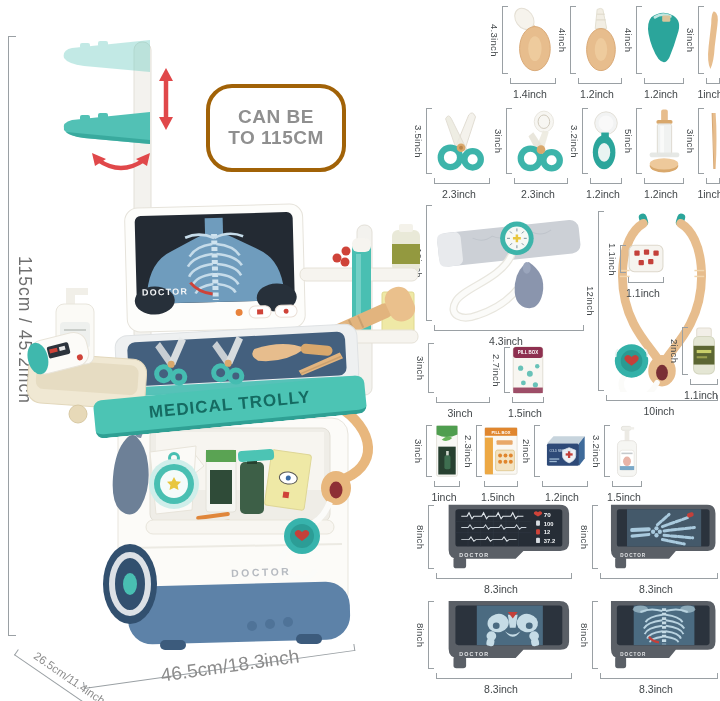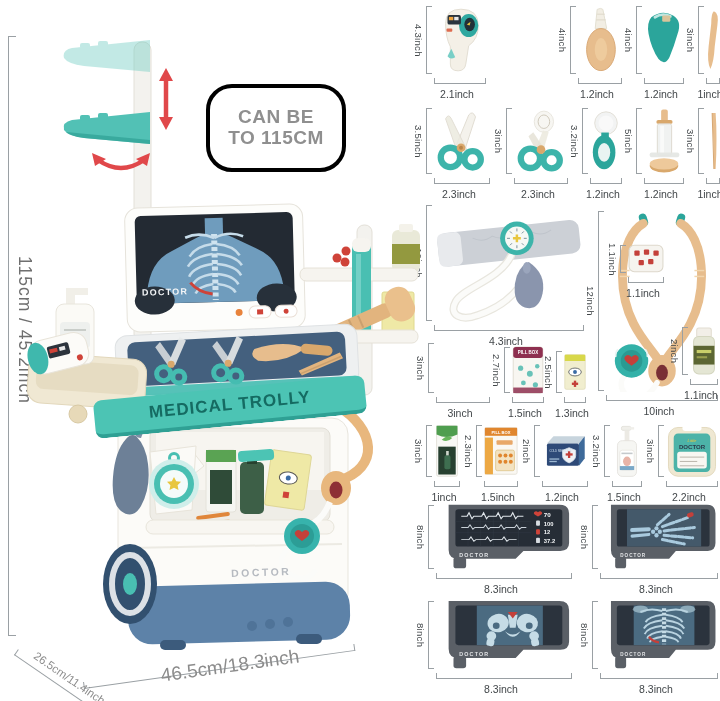--- a/index.html
+++ b/index.html
@@ -24,21 +24,21 @@
   .dimv-label{position:absolute;left:13px;top:150px;height:360px;width:22px;writing-mode:vertical-rl;
         display:flex;align-items:center;justify-content:center;font-size:17.5px;color:#6f6f6f;letter-spacing:1px;}
   .dimw{position:absolute;left:84px;top:682px;width:272px;height:6px;
         border:1.6px solid #9aa0a4;border-top:none;transform:rotate(-8deg);transform-origin:left bottom;}
   .dimw-label{position:absolute;left:118px;top:655px;width:224px;text-align:center;font-size:19px;
         color:#8c8c8c;transform:rotate(-8deg);}
   .dimd{position:absolute;left:14px;top:648px;width:98px;height:6px;
         border:1.5px solid #9aa0a4;border-top:none;transform:rotate(34.5deg);transform-origin:left bottom;}
   .dimd-label{position:absolute;left:24px;top:641px;width:110px;text-align:center;font-size:11.5px;
         color:#8c8c8c;transform:rotate(34.5deg);transform-origin:left center;}
-  .bubble{position:absolute;left:206px;top:84px;width:132px;height:80px;border:4px solid #000000;
+  .bubble{position:absolute;left:206px;top:84px;width:132px;height:80px;border:4px solid #a16207;
         border-radius:26px;background:#fff;display:flex;flex-direction:column;align-items:center;
         justify-content:center;z-index:3;}
   .bubble span{font-size:19px;font-weight:bold;color:#8f8f8f;line-height:1.1;letter-spacing:.5px;}
   .banner{position:absolute;left:94px;top:388px;width:272px;height:34px;background:#4cc4b4;
         border-radius:8px;border-bottom:4px solid #2fa094;transform:rotate(-5.5deg);z-index:2;
         display:flex;align-items:center;justify-content:center;}
   .banner span{font-size:17px;font-weight:bold;color:#156b62;letter-spacing:1px;}
   .mon-brand{position:absolute;left:142px;top:287px;font-size:9px;font-weight:bold;color:#f2f4f6;
         letter-spacing:1.2px;transform:rotate(-1.5deg);z-index:2;}
   .cart-brand{position:absolute;left:231px;top:566px;font-size:10.5px;font-weight:bold;color:#b6bac0;
@@ -246,38 +246,35 @@
   <div class="mon-brand">DOCTOR</div>
   <div class="banner">
     <span>MEDICAL TROLLY</span>
   </div>
   <div class="cart-brand">DOCTOR</div>
   <div class="dimw"></div>
   <div class="dimw-label">46.5cm/18.3inch</div>
   <div class="dimd"></div>
   <div class="dimd-label">26.5cm/11.4inch</div>
 
-  <div class="kit" style="left:412px;top:5px;width:74px;height:96px;">
+
+  <div class="kit" style="left:488px;top:5px;width:68px;height:96px;">
     <span class="vlab">4.3inch</span>
       <i class="vb"></i>
-    <div class="art"><svg width="100%" height="100%" viewBox="0 0 54 70">
-      <path d="M12 18 Q12 3 28 3 Q46 3 46 20 Q46 34 36 41 L33 60 Q32 67 25 67 Q17 67 17 60 L17 42 Q12 32 12 18Z" fill="#f4f0e7" stroke="#e2ddd1"></path>
-      <ellipse cx="36" cy="20" rx="10" ry="12" fill="#2fa8a0"></ellipse>
-      <ellipse cx="37" cy="19" rx="5.5" ry="7" fill="#223038"></ellipse>
-      <path d="M34 19 l4 -3 l-1 4 Z" fill="#e8c63e"></path>
-      <rect x="14" y="9" width="14" height="10" rx="2" fill="#2a343d"></rect>
-      <rect x="15.5" y="11" width="4.5" height="3.5" fill="#eea43e"></rect>
-      <rect x="21" y="11" width="4.5" height="3.5" fill="#e8e8e8"></rect>
-      <rect x="13" y="23" width="6" height="3.5" rx="1" fill="#de6b50"></rect>
-      <path d="M18 44 L14 52 Q17 56 22 53 Z" fill="#79cfc7"></path>
-    </svg></div>
-    <i class="hb"></i>
-      <span class="hlab">2.1inch</span>
-  </div>
-
+    <div class="art"><svg width="100%" height="100%" viewBox="0 0 48 70">
+      <rect x="16" y="16" width="10" height="12" fill="#e7bd8d" transform="rotate(-35 21 22)"></rect>
+      <g transform="rotate(-35 15 13)">
+            <ellipse cx="15" cy="13" rx="9" ry="12" fill="#f6f3ec" stroke="#e4dfd4"></ellipse>
+          </g>
+      <ellipse cx="26" cy="44" rx="16" ry="23" fill="#e7bd8d" stroke="#d8a876"></ellipse>
+      <ellipse cx="26" cy="44" rx="7" ry="13" fill="#eecb9d"></ellipse>
+    </svg></div>
+    <i class="hb"></i>
+      <span class="hlab">1.4inch</span>
+  </div>
 
   <div class="kit" style="left:556px;top:5px;width:66px;height:96px;">
     <span class="vlab">4inch</span>
       <i class="vb"></i>
     <div class="art"><svg width="100%" height="100%" viewBox="0 0 46 70">
       <path d="M20 3 Q24 1 26 3 L30 23 L18 23 Z" fill="#f1ede2" opacity=".9" stroke="#e0dbcc"></path>
       <line x1="20" y1="8" x2="28" y2="8" stroke="#ddd7c8" stroke-width="1"></line>
       <line x1="19" y1="14" x2="29" y2="14" stroke="#ddd7c8" stroke-width="1"></line>
       <ellipse cx="24" cy="45" rx="15" ry="22" fill="#e7bd8d" stroke="#d8a876"></ellipse>
       <ellipse cx="24" cy="45" rx="6.5" ry="12" fill="#eecb9d"></ellipse>
@@ -485,34 +482,20 @@
           <circle cx="19" cy="30" r="3.2" fill="#4fb8ae" opacity=".85"></circle>
       <circle cx="27" cy="22" r="2.4" fill="#4fb8ae" opacity=".85"></circle>
           <circle cx="12" cy="40" r="2.6" fill="#4fb8ae" opacity=".85"></circle>
       <circle cx="25" cy="42" r="2.8" fill="#4fb8ae" opacity=".85"></circle>
       <rect x="1" y="45" width="32" height="6" fill="#8e3050" opacity=".85"></rect>
     </svg></div>
     <i class="hb"></i>
       <span class="hlab">1.5inch</span>
   </div>
 
-  <div class="kit" style="left:542px;top:350px;width:44px;height:70px;">
-    <span class="vlab">2.5inch</span>
-      <i class="vb"></i>
-    <div class="art"><svg width="100%" height="100%" viewBox="0 0 28 46">
-      <rect x="1" y="1" width="26" height="44" rx="2" fill="#f1eecf" stroke="#e0dbb8"></rect>
-      <rect x="1" y="1" width="26" height="8" fill="#d8d84a"></rect>
-      <ellipse cx="14" cy="23" rx="8" ry="5" fill="#fff" stroke="#4a4f52"></ellipse>
-      <circle cx="14" cy="23" r="2.5" fill="#3a6ba5"></circle>
-      <rect x="12.5" y="34" width="3" height="8" fill="#c4403a"></rect>
-      <rect x="10" y="36.5" width="8" height="3" fill="#c4403a"></rect>
-    </svg></div>
-    <i class="hb"></i>
-      <span class="hlab">1.3inch</span>
-  </div>
 
   <div class="kit" style="left:412px;top:424px;width:48px;height:80px;">
     <span class="vlab">3inch</span>
       <i class="vb"></i>
     <div class="art"><svg width="100%" height="100%" viewBox="0 0 28 62">
       <rect x="2" y="2" width="24" height="58" rx="2" fill="#f8f8f5" stroke="#e2e0d8"></rect>
       <path d="M2 2 h24 v10 q-12 6 -24 0 Z" fill="#4f9e4f"></path>
       <path d="M8 18 q6 -6 12 -2 q-6 6 -12 2Z" fill="#67b55b"></path>
       <rect x="4" y="26" width="20" height="32" fill="#274030"></rect>
       <rect x="11" y="36" width="7" height="16" rx="2" fill="#3e6e50"></rect>
@@ -573,35 +556,20 @@
       <rect x="5" y="21" width="24" height="45" rx="6" fill="#f6f6f3" stroke="#e2e0da"></rect>
       <rect x="8" y="33" width="18" height="25" rx="3" fill="#fff" stroke="#e8e6df"></rect>
       <ellipse cx="17" cy="47" rx="5" ry="6" fill="#e8b4a8"></ellipse>
       <rect x="8" y="53" width="18" height="5" fill="#7aa8c8"></rect>
       <rect x="10" y="36" width="14" height="2" fill="#c5c9cc"></rect>
     </svg></div>
     <i class="hb"></i>
       <span class="hlab">1.5inch</span>
   </div>
 
-  <div class="kit" style="left:644px;top:424px;width:74px;height:80px;">
-    <span class="vlab">3inch</span>
-      <i class="vb"></i>
-    <div class="art"><svg width="100%" height="100%" viewBox="0 0 58 62">
-      <rect x="2" y="4" width="54" height="56" rx="11" fill="#efe8d2" stroke="#e0d5b8"></rect>
-      <rect x="18" y="1" width="22" height="7" rx="3.5" fill="#fff"></rect>
-      <rect x="8" y="11" width="42" height="44" rx="5" fill="#4cb3a8"></rect>
-      <text x="29" y="20.5" font-size="4.8" fill="#e8c63e" text-anchor="middle" font-style="italic">Little</text>
-      <text x="29" y="28.5" font-size="7" fill="#2b3a4a" font-weight="bold" text-anchor="middle">DOCTOR</text>
-      <rect x="12" y="32" width="34" height="19" rx="3" fill="#f8f7f2"></rect>
-      <path d="M15 38 h28 M15 43 h20 M15 48 h28" stroke="#b0aca2" stroke-width="1"></path>
-    </svg></div>
-    <i class="hb"></i>
-      <span class="hlab">2.2inch</span>
-  </div>
 
   <div class="kit" style="left:414px;top:504px;width:158px;height:92px;">
     <span class="vlab">8inch</span>
       <i class="vb"></i>
     <div class="art"><svg width="100%" height="100%" viewBox="0 0 140 76" preserveAspectRatio="none">
       <path d="M13 1 H127 Q137 1 137 11 V45 Q137 54 128 54 H90 L82 63 H23 Q13 63 13 53 Z" fill="#5a5f66"></path>
       <rect x="18" y="61" width="13" height="13" rx="3" fill="#5a5f66"></rect>
       <rect x="20" y="6" width="110" height="43" rx="3" fill="#262d36"></rect>
       <g stroke="#333c46" stroke-width=".5">
         <line x1="33" y1="6" x2="33" y2="49"></line>

